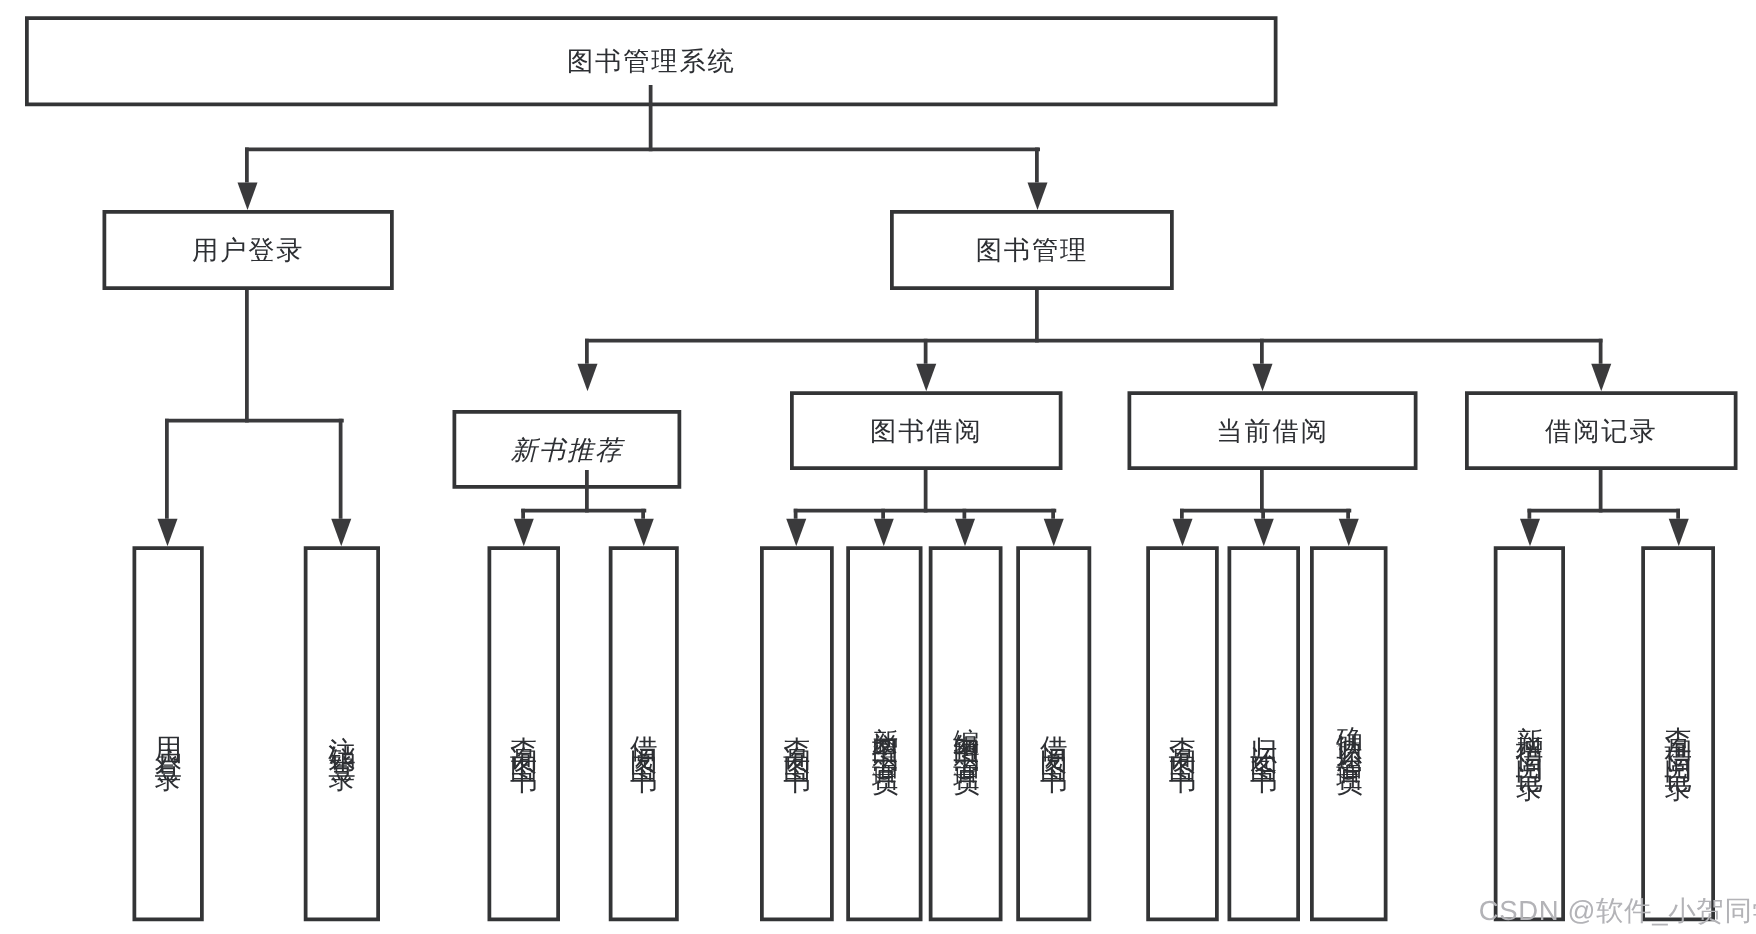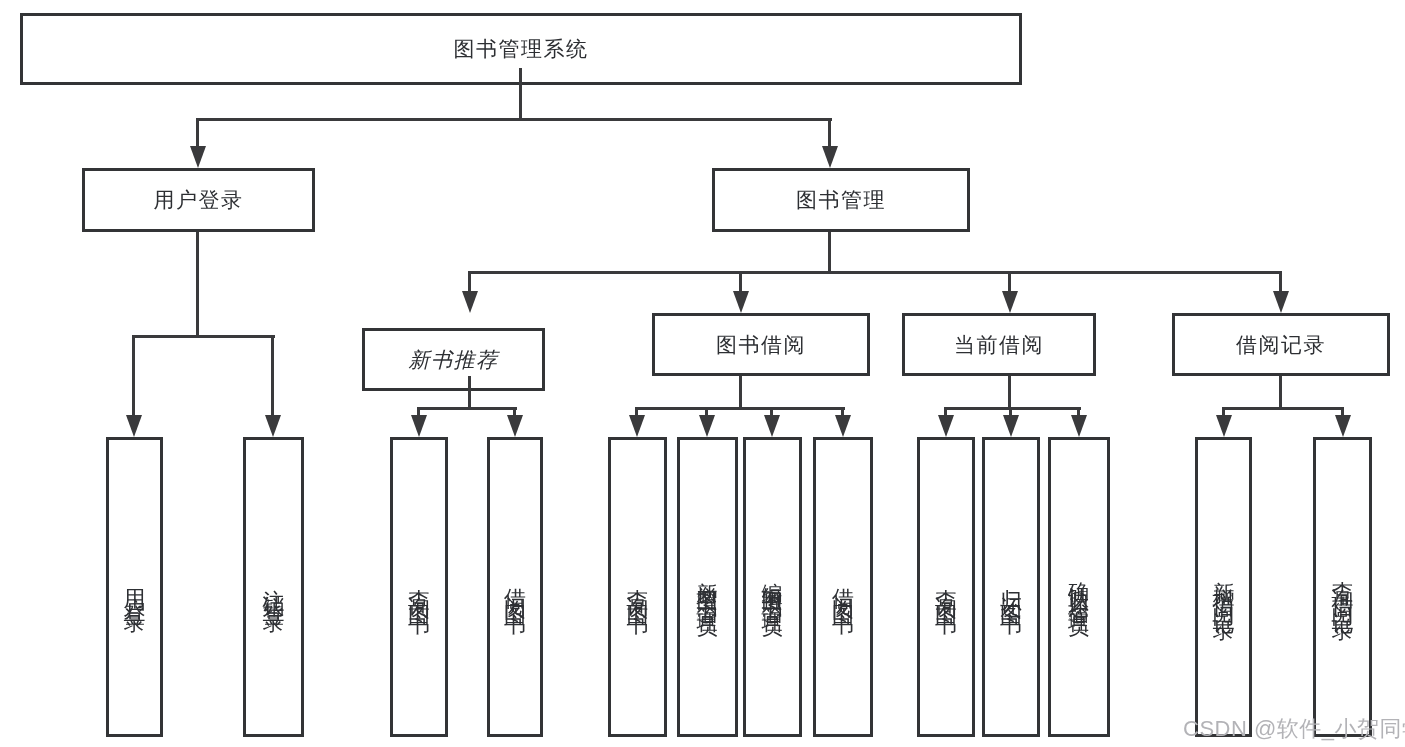--- a/index.html
+++ b/index.html
@@ -44,21 +44,21 @@
   <div class="line" style="left:519px;top:68px;width:3px;height:53px;"></div>
   <div class="line" style="left:196px;top:118px;width:636px;height:3px;"></div>
   <div class="line" style="left:196px;top:118px;width:3px;height:28px;"></div>
   <div class="ah" style="left:190px;top:146px;"></div>
   <div class="line" style="left:828px;top:118px;width:3px;height:28px;"></div>
   <div class="ah" style="left:822px;top:146px;"></div>
 
   <div class="node" style="left:82px;top:168px;width:233px;height:64px;">
     <span class="hlabel">用户登录</span>
   </div>
-  <div class="node" style="left:712px;top:168px;width:258px;height:64px;">
+  <div class="node" style="left:712px;top:168px;width:227px;height:64px;">
     <span class="hlabel">图书管理</span>
   </div>
 
   <div class="line" style="left:196px;top:232px;width:3px;height:106px;"></div>
   <div class="line" style="left:132px;top:335px;width:143px;height:3px;"></div>
   <div class="line" style="left:132px;top:335px;width:3px;height:80px;"></div>
   <div class="ah" style="left:126px;top:415px;"></div>
   <div class="line" style="left:271px;top:335px;width:3px;height:80px;"></div>
   <div class="ah" style="left:265px;top:415px;"></div>
 
@@ -69,24 +69,24 @@
   <div class="line" style="left:739px;top:271px;width:3px;height:20px;"></div>
   <div class="ah" style="left:733px;top:291px;"></div>
   <div class="line" style="left:1008px;top:271px;width:3px;height:20px;"></div>
   <div class="ah" style="left:1002px;top:291px;"></div>
   <div class="line" style="left:1279px;top:271px;width:3px;height:20px;"></div>
   <div class="ah" style="left:1273px;top:291px;"></div>
 
   <div class="node" style="left:362px;top:328px;width:183px;height:63px;font-style:italic;">
     <span class="hlabel">新书推荐</span>
   </div>
-  <div class="node" style="left:632px;top:313px;width:218px;height:63px;margin-left:20px;">
+  <div class="node" style="left:632px;top:313px;width:218px;height:63px;">
     <span class="hlabel">图书借阅</span>
   </div>
-  <div class="node" style="left:902px;top:313px;width:194px;height:63px;">
+  <div class="node" style="left:902px;top:313px;width:232px;height:63px;">
     <span class="hlabel">当前借阅</span>
   </div>
   <div class="node" style="left:1172px;top:313px;width:218px;height:63px;">
     <span class="hlabel">借阅记录</span>
   </div>
 
   <div class="line" style="left:468px;top:376px;width:3px;height:34px;"></div>
   <div class="line" style="left:417px;top:407px;width:100px;height:3px;"></div>
   <div class="line" style="left:417px;top:407px;width:3px;height:8px;"></div>
   <div class="ah" style="left:411px;top:415px;"></div>

